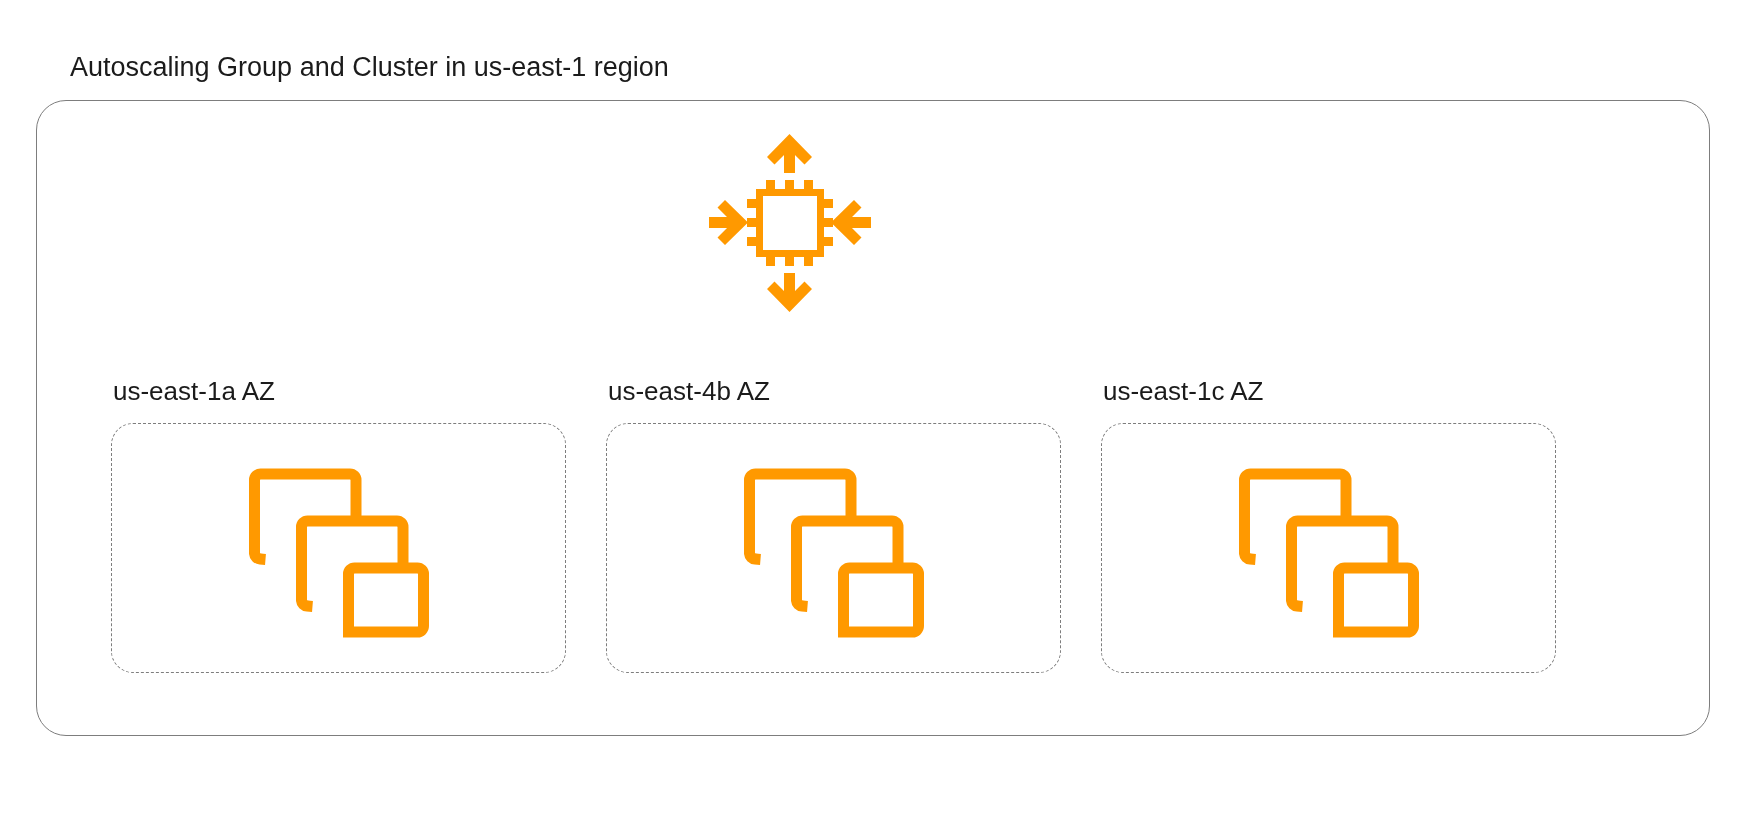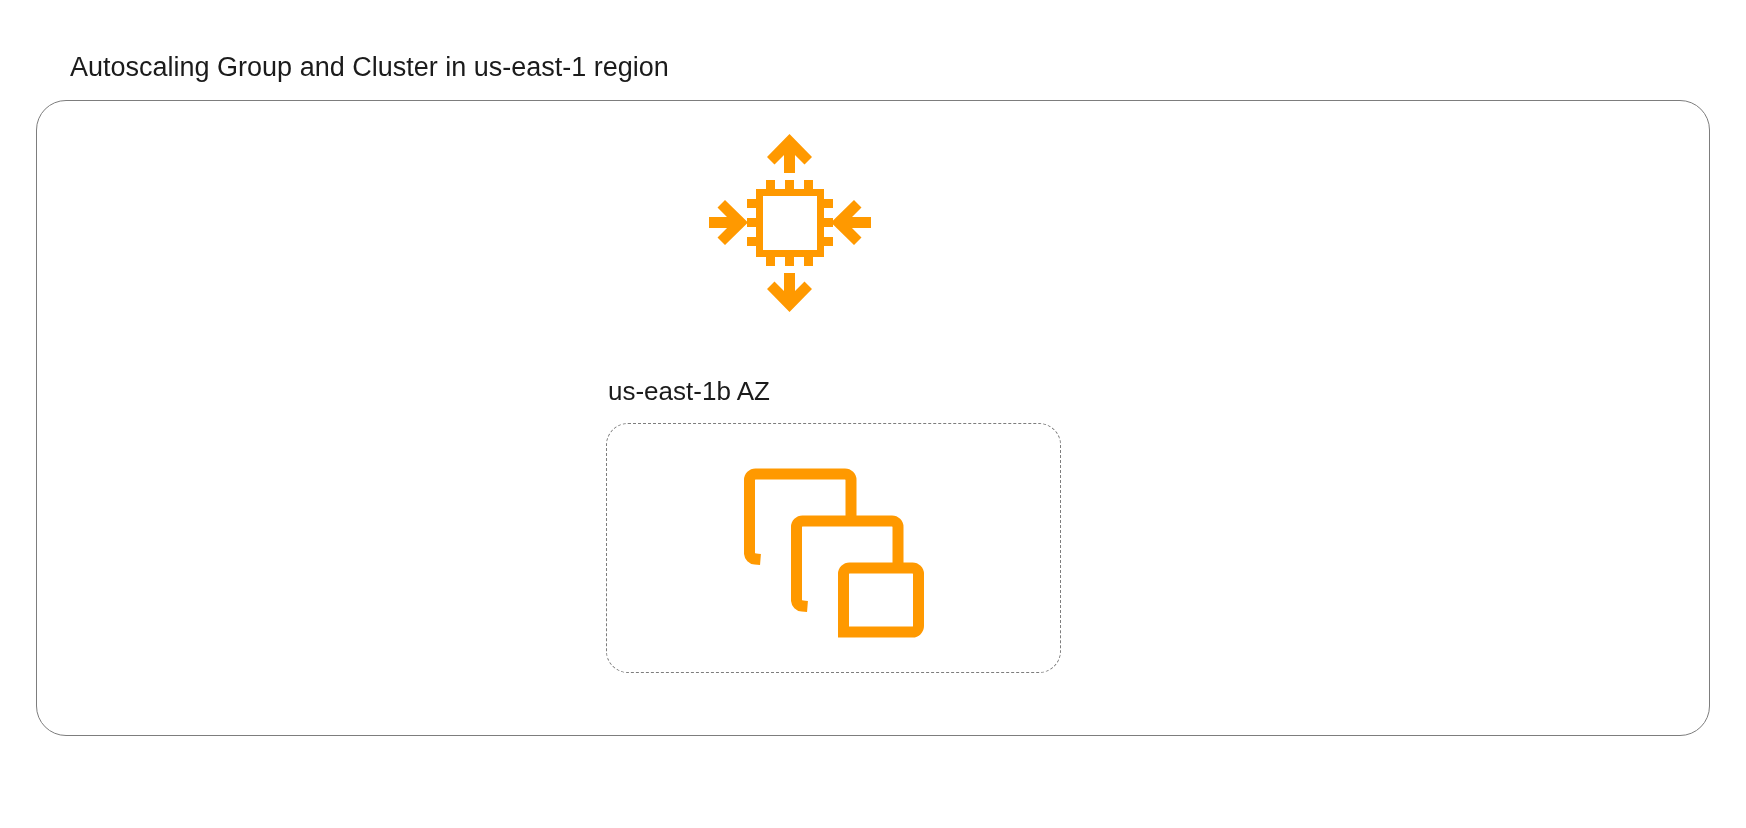--- a/index.html
+++ b/index.html
@@ -161,32 +161,60 @@
         <path d="M53 94.5 L30 72 L22.5 79.5 L37.5 94.5 L22.5 109.5 L30 117 Z"></path>
 
         <rect x="145" y="89" width="31" height="11"></rect>
         <path d="M136 94.5 L159 72 L166.5 79.5 L151.5 94.5 L166.5 109.5 L159 117 Z"></path>
       </g>
     </svg>
   </div>
 
   <div class="az-row">
 
-
-    <div class="az-cell az-1">
-      <div class="az-label">us-east-1b AZ</div>
+    <div class="az-cell az-0">
+      <div class="az-label">us-east-1a AZ</div>
       <div class="az-box">
         <div class="instances-icon">
           <svg viewBox="0 0 180 180" xmlns="http://www.w3.org/2000/svg" aria-hidden="true">
             <g fill="none" stroke="#FF9900" stroke-width="11" stroke-linecap="square">
               <path d="M11 101 A6 6 0 0 1 5.5 95.5 L5.5 22 A6 6 0 0 1 11.5 16 L101 16 A6 6 0 0 1 107 22 L107 60"></path>
               <path d="M58 148 A6 6 0 0 1 52.5 142.5 L52.5 69 A6 6 0 0 1 58.5 63 L148 63 A6 6 0 0 1 154 69 L154 107"></path>
               <path d="M99.5 174 L99.5 116 A6 6 0 0 1 105.5 110 L168.5 110 A6 6 0 0 1 174.5 116 L174.5 168 A6 6 0 0 1 168.5 174 Z"></path>
             </g>
           </svg>
         </div>
       </div>
     </div>
 
+    <div class="az-cell az-1">
+      <div class="az-label">us-east-4b AZ</div>
+      <div class="az-box">
+        <div class="instances-icon">
+          <svg viewBox="0 0 180 180" xmlns="http://www.w3.org/2000/svg" aria-hidden="true">
+            <g fill="none" stroke="#FF9900" stroke-width="11" stroke-linecap="square">
+              <path d="M11 101 A6 6 0 0 1 5.5 95.5 L5.5 22 A6 6 0 0 1 11.5 16 L101 16 A6 6 0 0 1 107 22 L107 60"></path>
+              <path d="M58 148 A6 6 0 0 1 52.5 142.5 L52.5 69 A6 6 0 0 1 58.5 63 L148 63 A6 6 0 0 1 154 69 L154 107"></path>
+              <path d="M99.5 174 L99.5 116 A6 6 0 0 1 105.5 110 L168.5 110 A6 6 0 0 1 174.5 116 L174.5 168 A6 6 0 0 1 168.5 174 Z"></path>
+            </g>
+          </svg>
+        </div>
+      </div>
+    </div>
+
+    <div class="az-cell az-2">
+      <div class="az-label">us-east-1c AZ</div>
+      <div class="az-box">
+        <div class="instances-icon">
+          <svg viewBox="0 0 180 180" xmlns="http://www.w3.org/2000/svg" aria-hidden="true">
+            <g fill="none" stroke="#FF9900" stroke-width="11" stroke-linecap="square">
+              <path d="M11 101 A6 6 0 0 1 5.5 95.5 L5.5 22 A6 6 0 0 1 11.5 16 L101 16 A6 6 0 0 1 107 22 L107 60"></path>
+              <path d="M58 148 A6 6 0 0 1 52.5 142.5 L52.5 69 A6 6 0 0 1 58.5 63 L148 63 A6 6 0 0 1 154 69 L154 107"></path>
+              <path d="M99.5 174 L99.5 116 A6 6 0 0 1 105.5 110 L168.5 110 A6 6 0 0 1 174.5 116 L174.5 168 A6 6 0 0 1 168.5 174 Z"></path>
+            </g>
+          </svg>
+        </div>
+      </div>
+    </div>
 
   </div>
 
 </div>
 
 </body></html>

